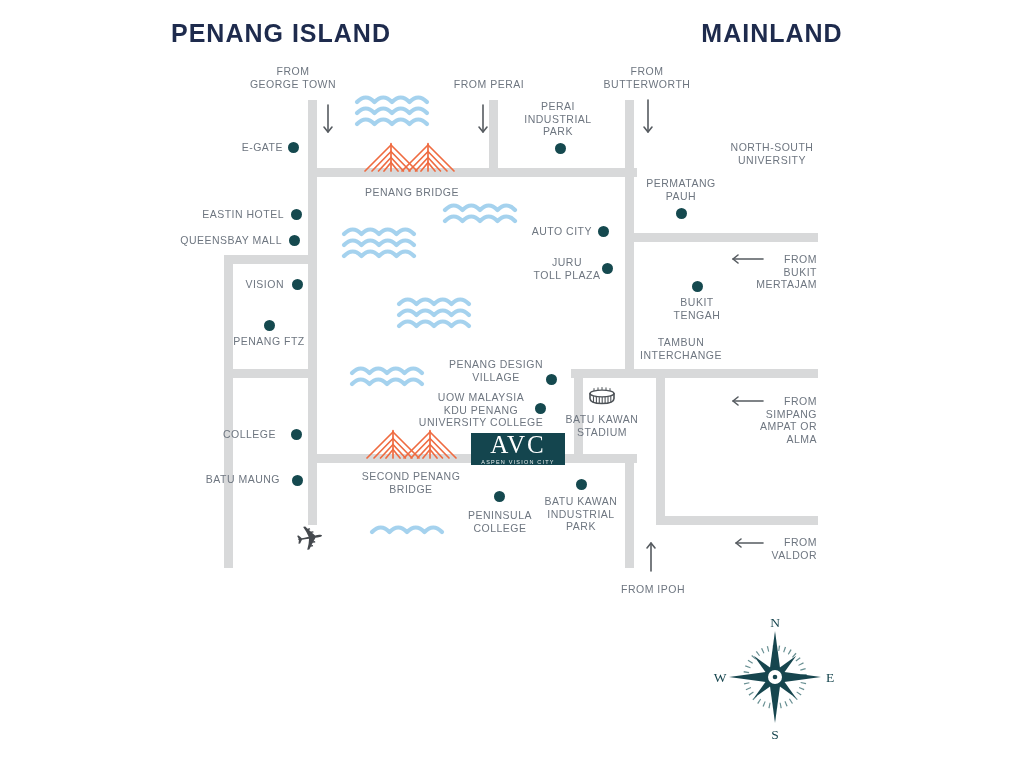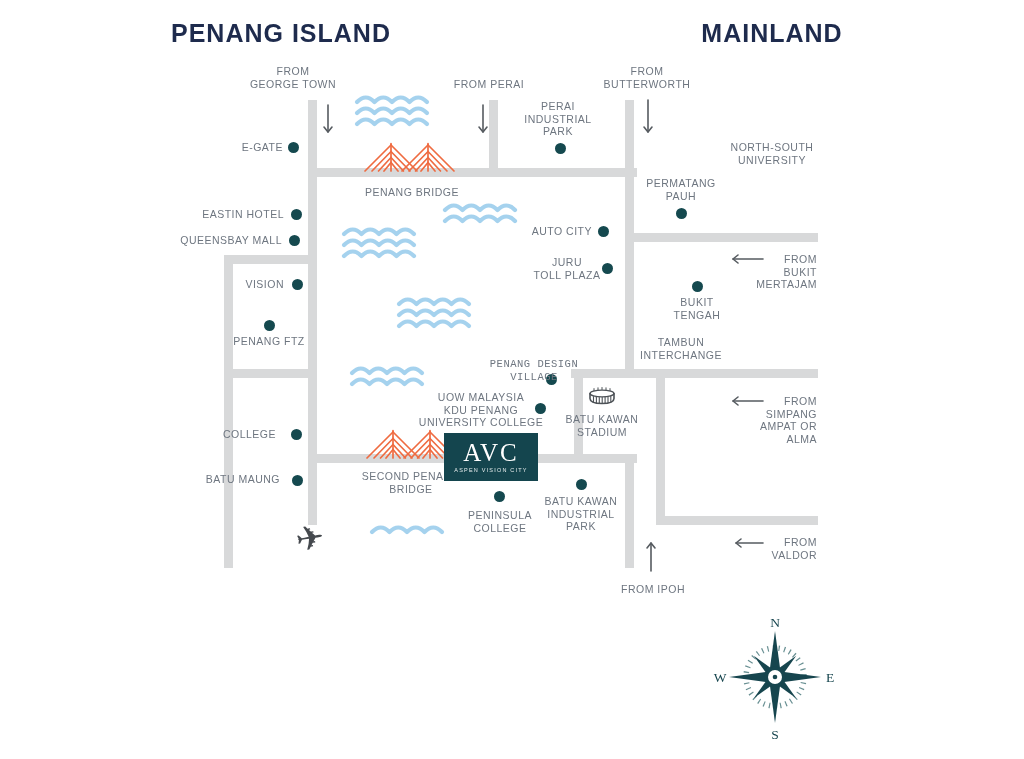--- a/index.html
+++ b/index.html
@@ -8,21 +8,21 @@
   .heading{position:absolute;transform:translate(-50%,-50%);color:#1e2b4d;font-size:25px;
            font-weight:700;letter-spacing:1px;white-space:nowrap;z-index:3;}
   .map-label{position:absolute;color:#6e7680;font-size:10.5px;line-height:12.6px;
              letter-spacing:.5px;white-space:nowrap;z-index:2;}
   .map-label.align-right{transform:translate(-100%,-50%);text-align:right;}
   .map-label.align-center{transform:translate(-50%,-50%);text-align:center;}
   .road{position:absolute;background:#d8d9da;z-index:0;}
   .dot{position:absolute;width:11px;height:11px;border-radius:50%;background:#15494f;z-index:2;}
   svg.waves,svg.bridge,svg.arrow{position:absolute;overflow:visible;}
   svg.waves{z-index:1;} svg.bridge{z-index:1;} svg.arrow{z-index:2;}
-  #avc-box{position:absolute;left:444px;top:433px;width:94px;height:48px;background:#14454e;
+  #avc-box{position:absolute;left:471px;top:433px;width:94px;height:32px;background:#14454e;
            display:flex;flex-direction:column;align-items:center;justify-content:center;z-index:3;}
   #avc-box .monogram{color:#ffffff;font-family:"Liberation Serif",serif;font-size:25px;
            line-height:24px;letter-spacing:2px;}
   #avc-box .subtitle{color:#e8eeee;font-size:5.5px;letter-spacing:1.2px;margin-top:2px;}
   #plane-icon{position:absolute;left:310px;top:538px;transform:translate(-50%,-50%) rotate(-10deg);
            color:#45494e;font-family:"DejaVu Sans",sans-serif;font-size:34px;z-index:2;line-height:1;}
   #stadium-icon{position:absolute;left:586px;top:386px;z-index:2;}
   #compass{position:absolute;left:713px;top:613px;z-index:2;}
   #compass text{font-family:"Liberation Serif",serif;font-size:13.5px;fill:#16454e;}
 </style>
@@ -212,21 +212,21 @@
     <div class="dot" style="left: 691.5px; top: 280.5px;"></div>
     <div class="map-label align-center" style="left: 697px; top: 309px;">
       <div>BUKIT</div>
       <div>TENGAH</div>
     </div>
     <div class="dot" style="left: 263.5px; top: 319.5px;"></div>
     <div class="map-label align-center" style="left: 269px; top: 341px;">
       <div>PENANG FTZ</div>
     </div>
     <div class="dot" style="left: 545.5px; top: 373.5px;"></div>
-    <div class="map-label align-center" style="left: 534px; top: 371px; font-family: Liberation Mono, monospace;">
+    <div class="map-label align-center" style="left: 496px; top: 371px;">
       <div>PENANG DESIGN</div>
       <div>VILLAGE</div>
     </div>
     <div class="dot" style="left: 534.5px; top: 402.5px;"></div>
     <div class="map-label align-center" style="left: 481px; top: 410px;">
       <div>UOW MALAYSIA</div>
       <div>KDU PENANG</div>
       <div>UNIVERSITY COLLEGE</div>
     </div>
     <div class="dot" style="left: 290.5px; top: 428.5px;"></div>

